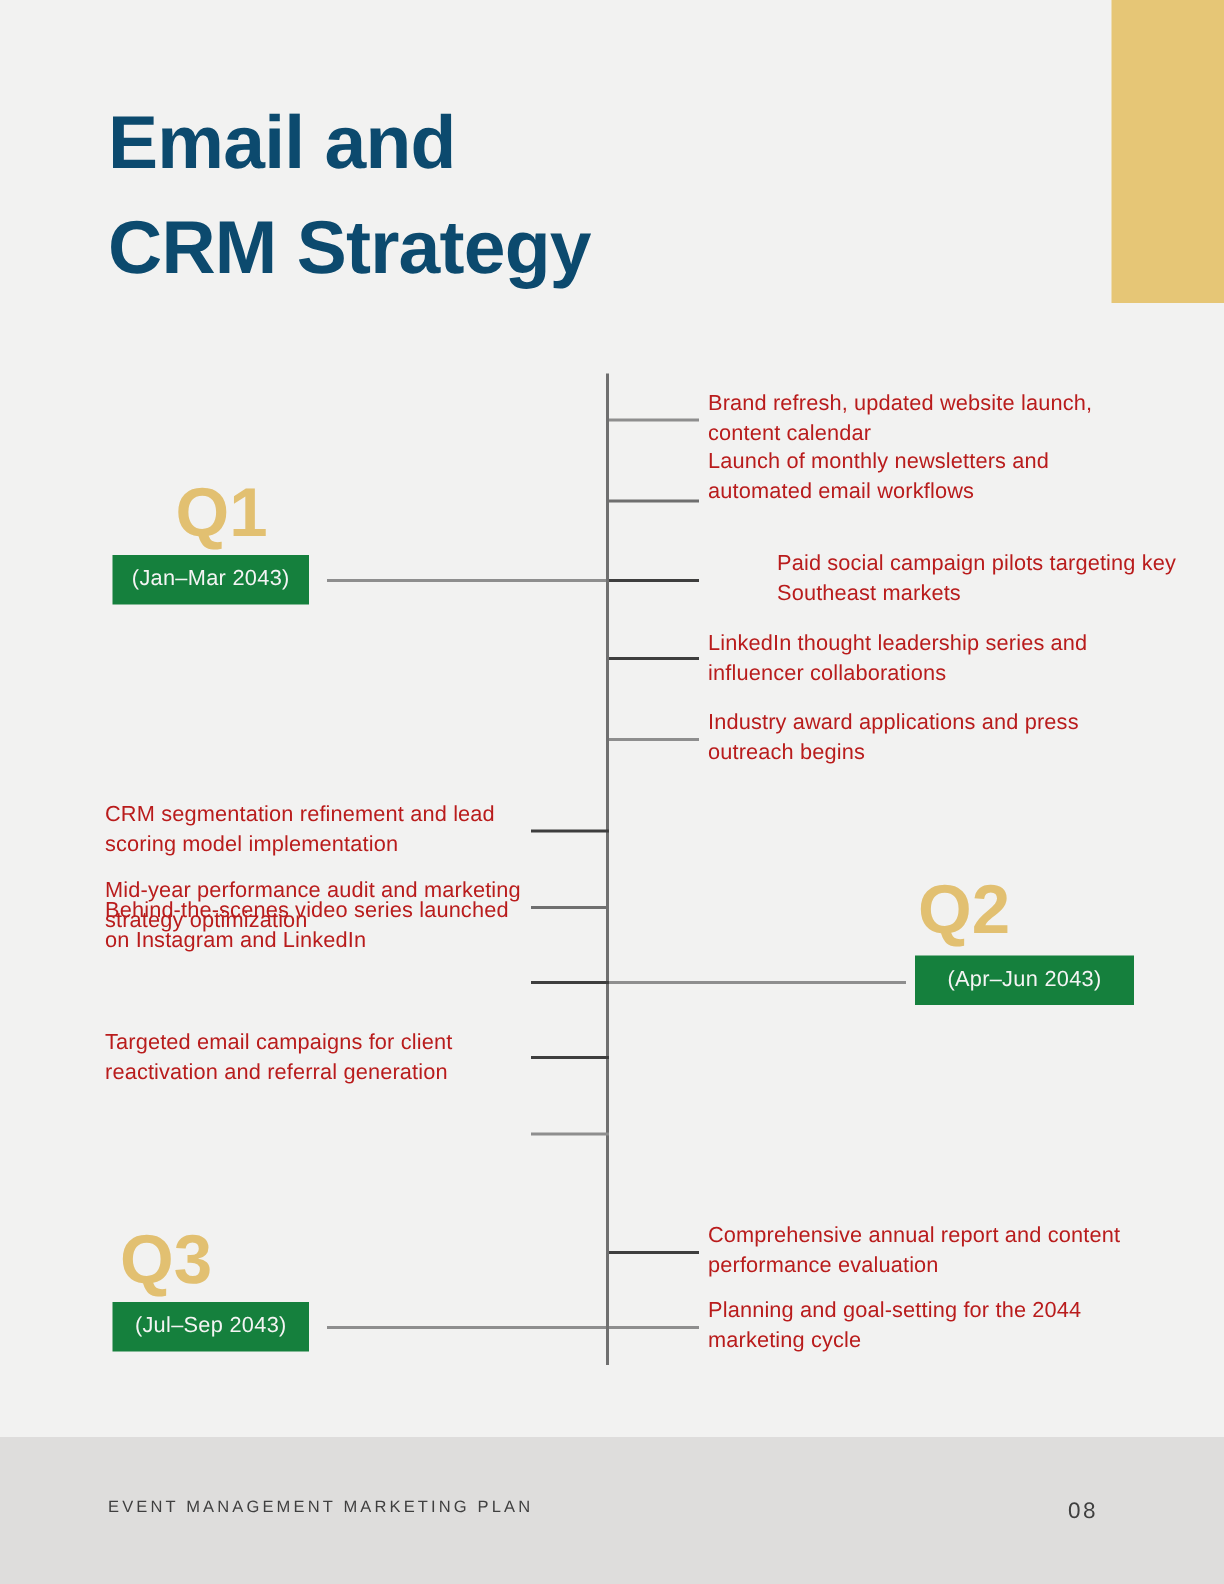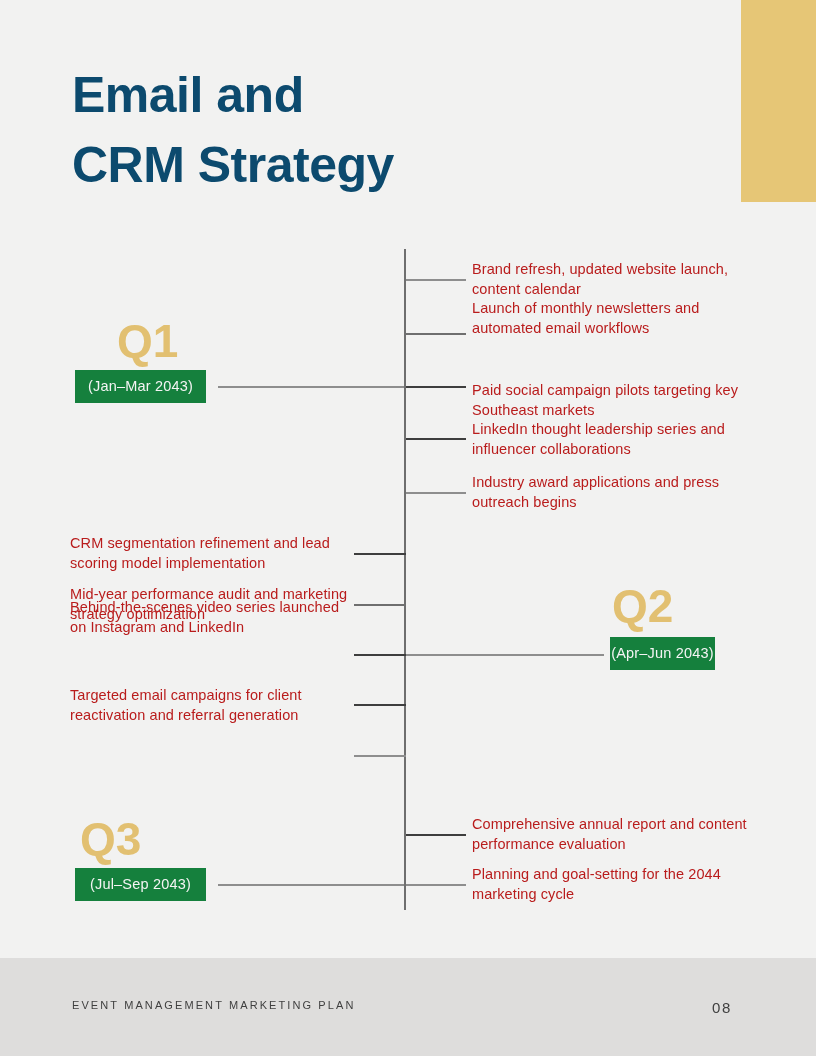--- a/index.html
+++ b/index.html
@@ -148,30 +148,30 @@
   <div class="q-box" style="left:75px; top:370px; width:131px;">(Jan–Mar 2043)</div>
   <div class="conn light" style="left:218px; top:386px; width:186px;"></div>
 
   <div class="conn light" style="left:406px; top:279px; width:60px;"></div>
   <div class="item right" style="top:259px;">Brand refresh, updated website launch, content calendar</div>
 
   <div class="conn" style="left:406px; top:333px; width:60px;"></div>
   <div class="item right" style="top:298px;">Launch of monthly newsletters and automated email workflows</div>
 
   <div class="conn dark" style="left:406px; top:386px; width:60px;"></div>
-  <div class="item right" style="top:380px;">Paid social campaign pilots targeting key Southeast markets</div>
+  <div class="item right" style="top:366px;margin-left:46px;">Paid social campaign pilots targeting key Southeast markets</div>
 
   <div class="conn dark" style="left:406px; top:438px; width:60px;"></div>
   <div class="item right" style="top:419px;">LinkedIn thought leadership series and influencer collaborations</div>
 
   <div class="conn light" style="left:406px; top:492px; width:60px;"></div>
   <div class="item right" style="top:472px;">Industry award applications and press outreach begins</div>
 
   <div class="q-label" style="left:612px; top:583px;">Q2</div>
-  <div class="q-box" style="left:610px; top:637px; width:105px;">(Apr–Jun 2043)</div>
+  <div class="q-box" style="left:610px; top:637px; width:146px;">(Apr–Jun 2043)</div>
   <div class="conn light" style="left:406px; top:654px; width:198px;"></div>
 
   <div class="conn dark" style="left:354px; top:553px; width:52px;"></div>
   <div class="item left" style="top:533px;">CRM segmentation refinement and lead scoring model implementation</div>
 
   <div class="conn" style="left:354px; top:604px; width:52px;"></div>
   <div class="item left" style="top:584px;">Mid-year performance audit and marketing strategy optimization</div>
 
   <div class="conn dark" style="left:354px; top:654px; width:52px;"></div>
   <div class="item left" style="top:597px;">Behind-the-scenes video series launched on Instagram and LinkedIn</div>

